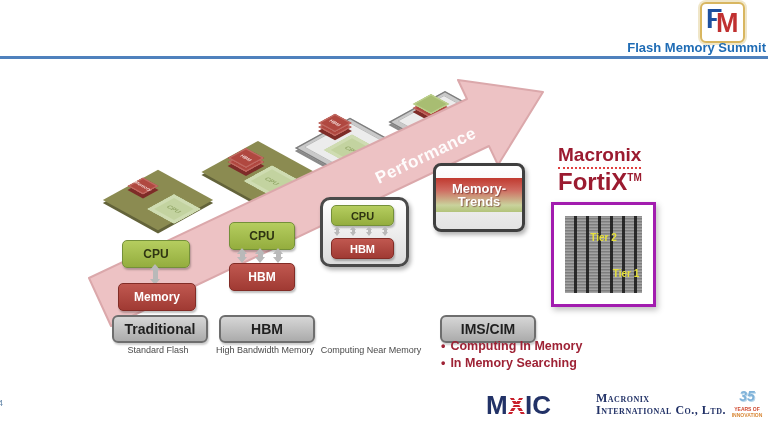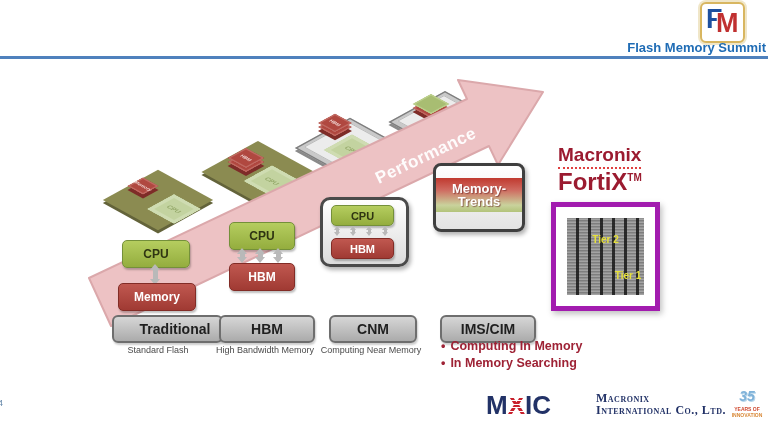--- a/index.html
+++ b/index.html
@@ -72,21 +72,21 @@
   .caption{font-size:9px;color:#4a4a4a;text-align:center;z-index:4;}
   .bullets{left:441px;top:338px;z-index:4;}
   .bullets .b-line{font-size:12.5px;font-weight:bold;color:#9e2235;line-height:17px;}
   .bullets .b-line::before{content:"\2022";margin-right:5px;}
 
   
   .brand{left:558px;top:144px;font-size:19px;font-weight:800;color:#9b1b30;
          border-bottom:2px dotted #e04040;padding-bottom:1px;z-index:4;}
   .product{left:558px;top:168px;font-size:24px;font-weight:800;color:#9b1b30;z-index:4;}
   .product sup{font-size:10px;font-weight:700;vertical-align:super;}
-  .die-card{left:551px;top:202px;width:99px;height:99px;background:#fff;border:5px solid #a21caf;
+  .die-card{left:551px;top:202px;width:99px;height:99px;background:#fff;border:3px solid #a21caf;
             box-shadow:2px 3px 6px rgba(0,0,0,.25);z-index:4;}
   .micrograph{position:absolute;inset:11px;
       background:
         repeating-linear-gradient(90deg,rgba(0,0,0,0) 0 9px,rgba(22,22,22,.85) 9px 12px),
         repeating-linear-gradient(0deg,rgba(255,255,255,.18) 0 1px,rgba(0,0,0,.12) 2px 3px),
         #8f8f8f;}
   .tier{position:absolute;left:0;right:0;text-align:center;font-size:10px;font-weight:bold;
         color:#e6e03c;}
 
   
@@ -217,28 +217,25 @@
     </div>
   </div>
 
   <div class="abs mc-pkg">
     <div class="mc-band">
       <div>Memory-</div>
       <div>Trends</div>
     </div>
   </div>
 
-  <div class="abs tag" style="left:112px;top:315px;width:92px;height:24px;padding-left:15px;">
+  <div class="abs tag" style="left:112px;top:315px;width:92px;height:24px;">
     <span>Traditional</span>
   </div>
   <div class="abs tag" style="left:219px;top:315px;width:92px;height:24px;">
     <span>HBM</span>
-  </div>
-  <div class="abs tag" style="left:329px;top:315px;width:84px;height:24px;">
-    <span>CNM</span>
   </div>
   <div class="abs tag" style="left:440px;top:315px;width:92px;height:24px;">
     <span>IMS/CIM</span>
   </div>
 
   <div class="abs caption" style="left:98px;top:345px;width:120px;">Standard Flash</div>
   <div class="abs caption" style="left:205px;top:345px;width:120px;">High Bandwidth Memory</div>
   <div class="abs caption" style="left:311px;top:345px;width:120px;">Computing Near Memory</div>
 
   <div class="abs bullets">

